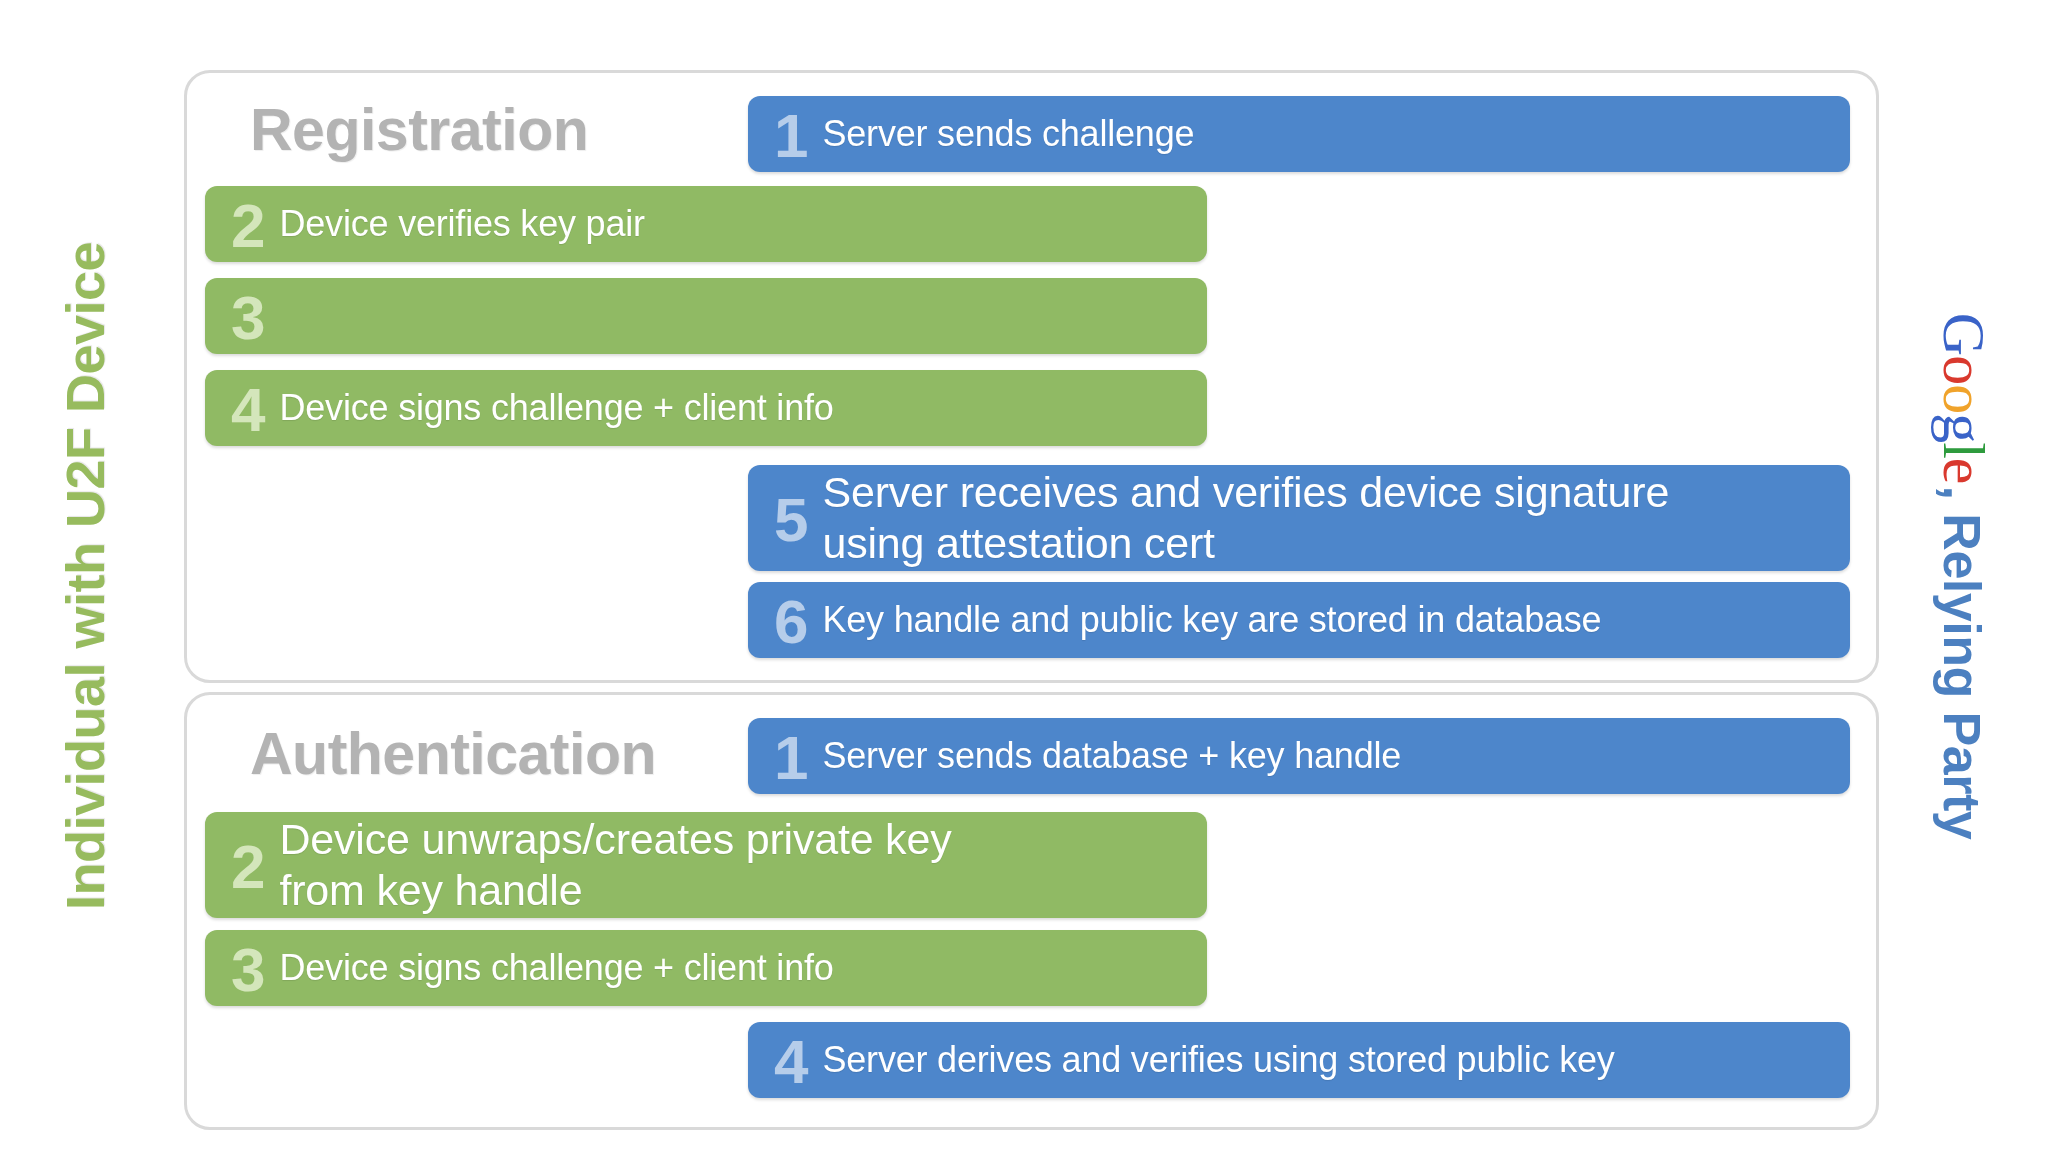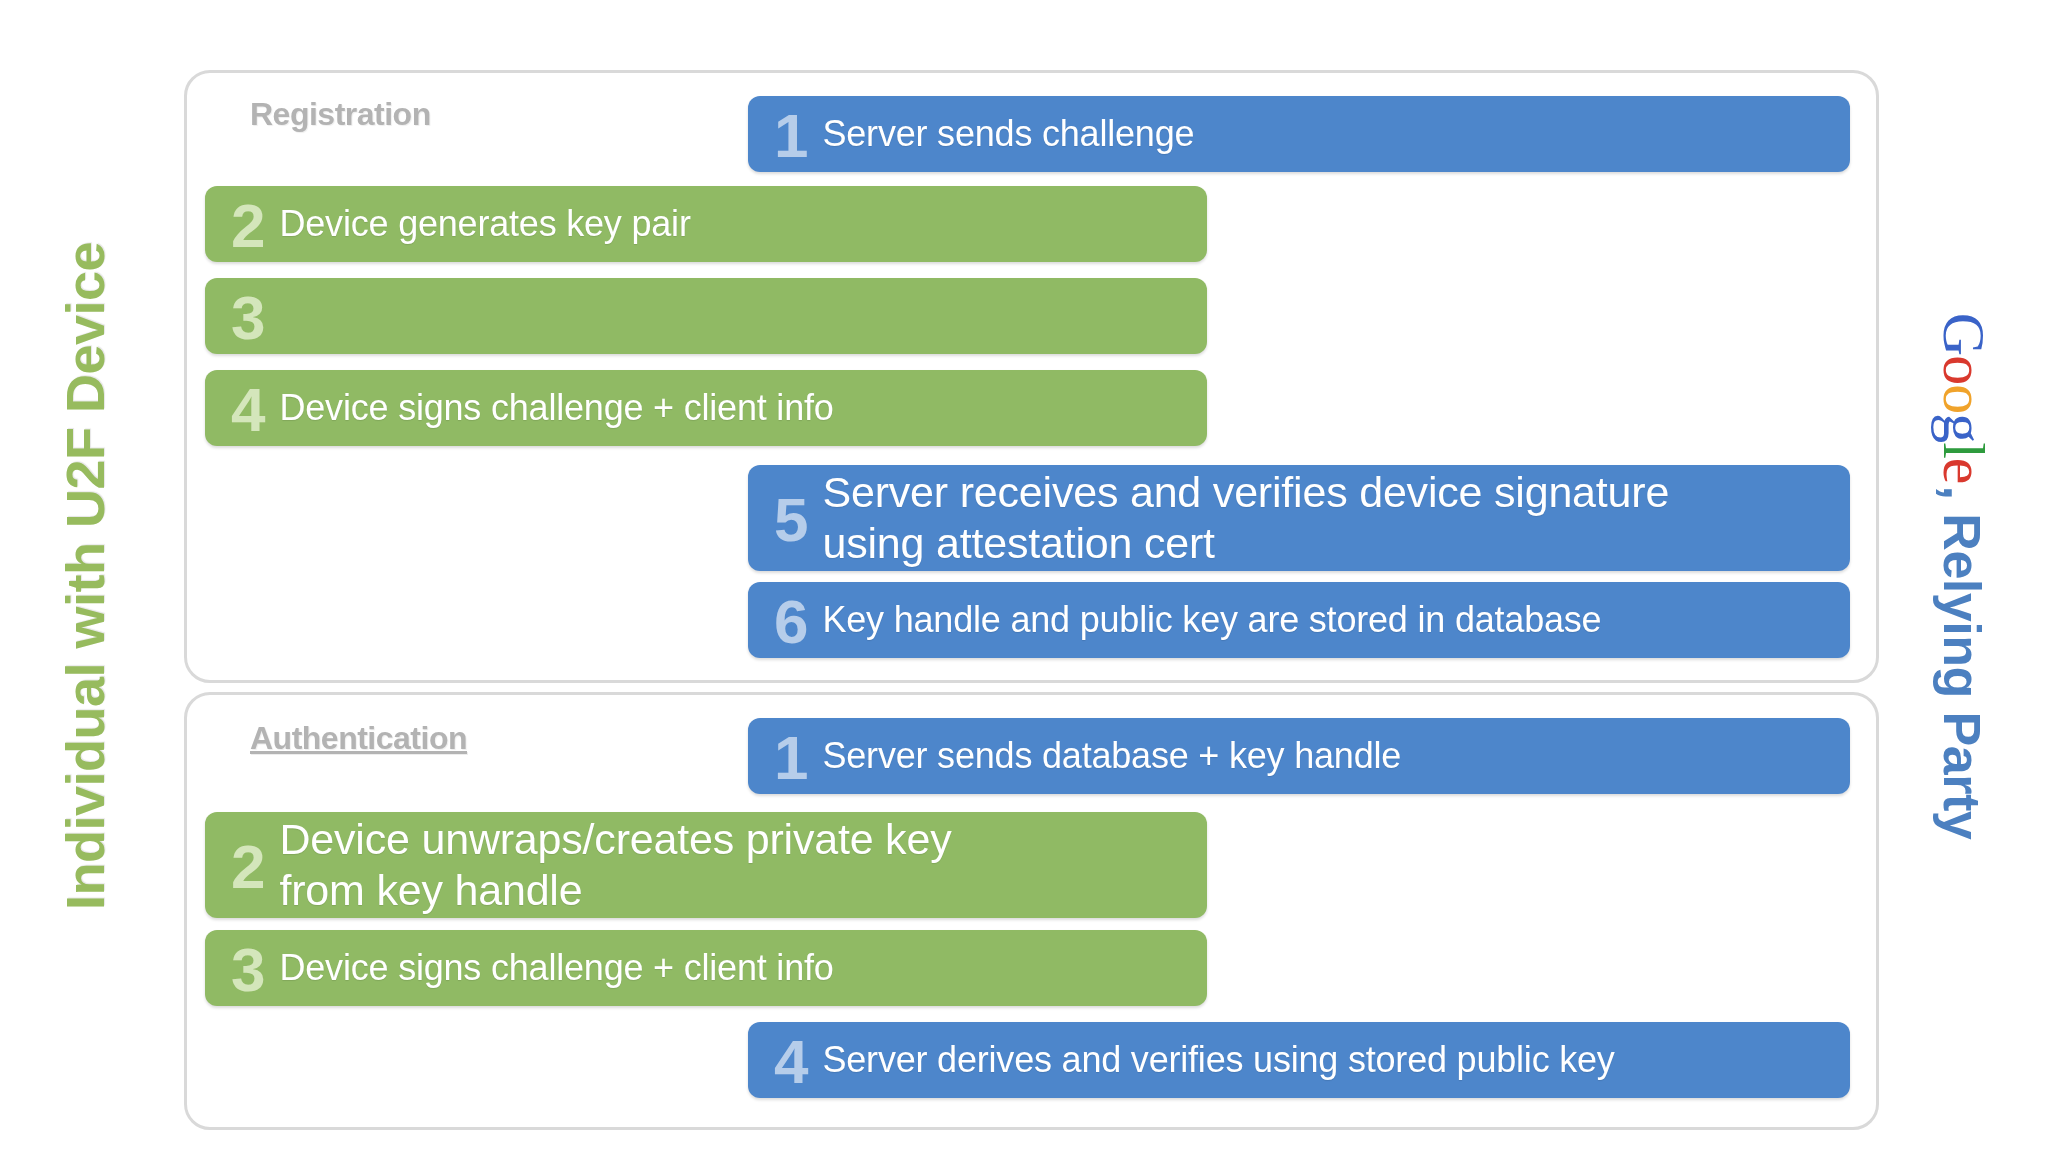--- a/index.html
+++ b/index.html
@@ -80,29 +80,29 @@
     position: absolute;
     background: #ffffff;
     border: 3px solid #d9d9d9;
     border-radius: 26px;
   }
   #panel-registration   { left: 184px; top: 70px;  width: 1695px; height: 613px; }
   #panel-authentication { left: 184px; top: 692px; width: 1695px; height: 438px; }
 
   .panel-title {
     position: absolute;
-    font-size: 32px;
+    font-size: 59px;
     font-weight: bold;
     color: #b3b3b3;
     letter-spacing: -0.5px;
     text-shadow: 1px 1px 1px rgba(0,0,0,0.07);
     white-space: nowrap;
   }
   #title-registration   { left: 250px; top: 96px;  }
-  #title-authentication { left: 250px; top: 720px; text-decoration: underline; }
+  #title-authentication { left: 250px; top: 720px; }
 
   
   .bar {
     position: absolute;
     border-radius: 12px;
     display: flex;
     align-items: center;
     box-shadow: 0 2px 3px rgba(0,0,0,0.14);
     overflow: hidden;
   }
@@ -172,21 +172,21 @@
 
   <div class="panel-title" id="title-registration">Registration</div>
 
   <div class="bar blue" id="r-1">
     <span class="bar-num">1</span>
     <span class="bar-text">Server sends challenge</span>
   </div>
 
   <div class="bar green" id="r-2">
     <span class="bar-num">2</span>
-    <span class="bar-text">Device generates key pair</span>
+    <span class="bar-text">Device verifies key pair</span>
   </div>
 
   <div class="bar green" id="r-3">
     <span class="bar-num">3</span>
   </div>
 
   <div class="bar green" id="r-4">
     <span class="bar-num">4</span>
     <span class="bar-text">Device signs challenge + client info</span>
   </div>

